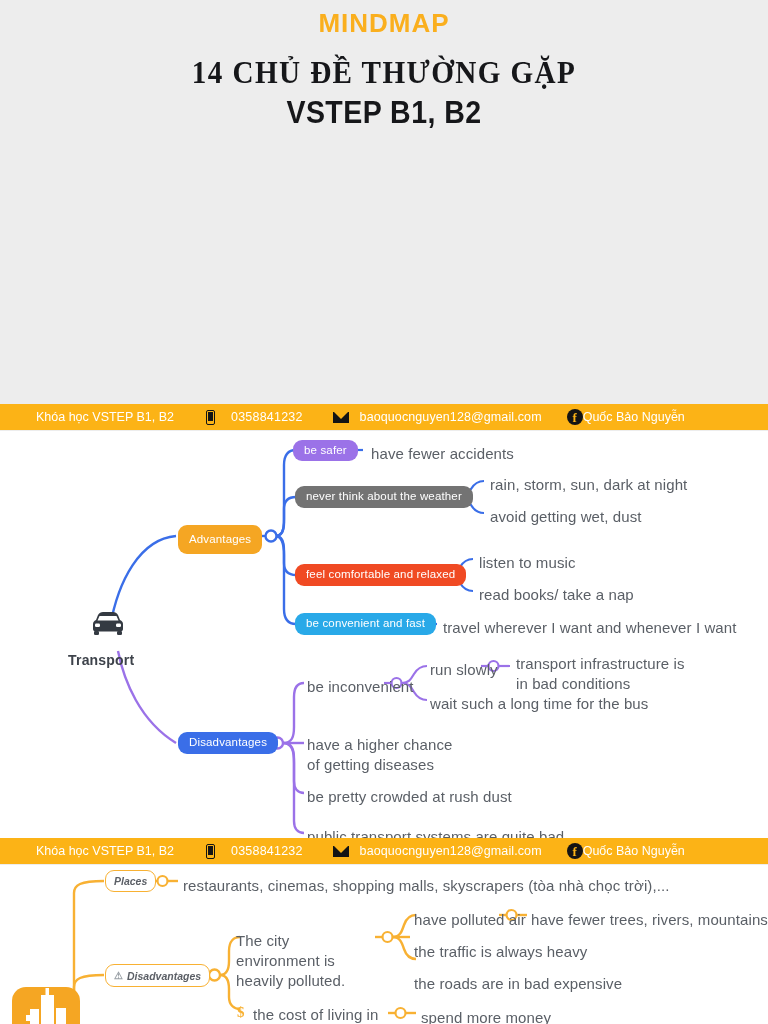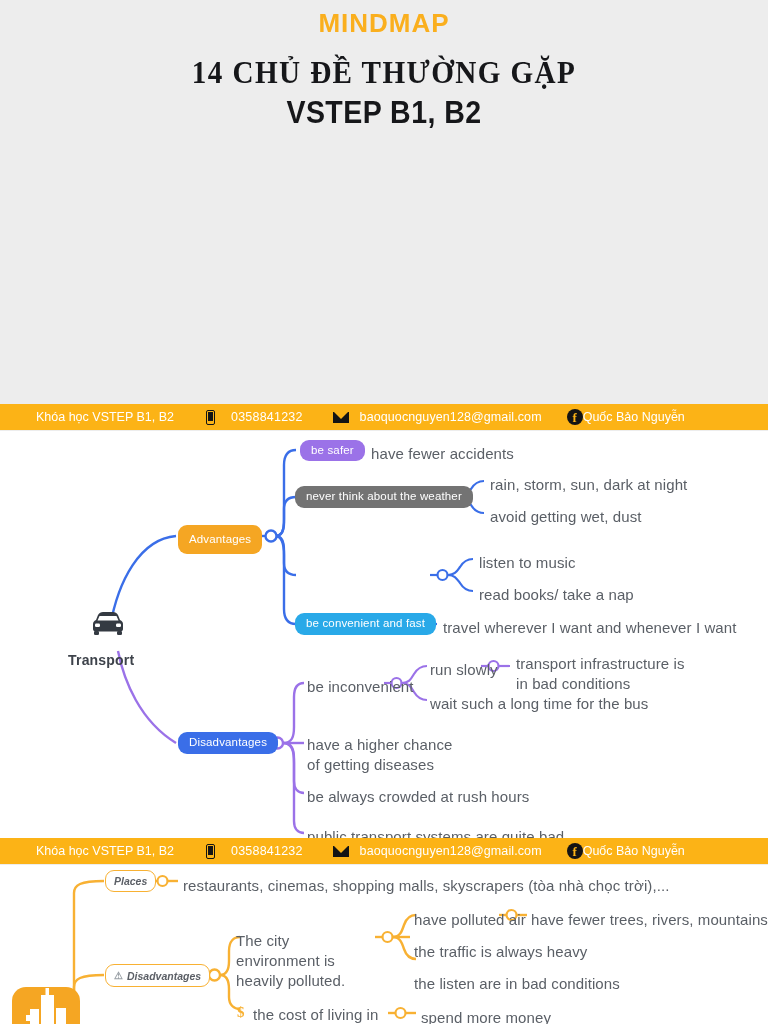--- a/index.html
+++ b/index.html
@@ -194,34 +194,35 @@
         <rect x="28" y="14.5" width="5" height="3.5" rx="1.2" fill="#ffffff"></rect>
         <rect x="6" y="22" width="5" height="4" rx="1.3" fill="#343a42"></rect>
         <rect x="29" y="22" width="5" height="4" rx="1.3" fill="#343a42"></rect>
       </svg>
     </div>
     <div class="root-label" style="left:68px; top:221px;">Transport</div>
 
     <div class="node" style="left:178px; top:94px; height:29px; background:#F5A623;">Advantages</div>
     <div class="node" style="left:178px; top:301px; height:22px; background:#3A6EE8;">Disadvantages</div>
 
-    <div class="node" style="left:300px; top:9px; height:21px; background:#9B72E8;">be safer</div>
+    <div class="node" style="left:293px; top:9px; height:21px; background:#9B72E8;">be safer</div>
     <div class="node" style="left:295px; top:55px; height:22px; background:#737373;">never think about the weather</div>
+    <div class="node" style="left:295px; top:133px; height:22px; background:#F04A23;">feel comfortable and relaxed</div>
     <div class="node" style="left:295px; top:182px; height:22px; background:#29A9E8;">be convenient and fast</div>
 
     <div class="leaf" style="left:371px; top:13px;">have fewer accidents</div>
     <div class="leaf" style="left:490px; top:44px;">rain, storm, sun, dark at night</div>
     <div class="leaf" style="left:490px; top:76px;">avoid getting wet, dust</div>
     <div class="leaf" style="left:479px; top:122px;">listen to music</div>
     <div class="leaf" style="left:479px; top:154px;">read books/ take a nap</div>
     <div class="leaf" style="left:443px; top:187px;">travel wherever I want and whenever I want</div>
 
     <div class="leaf" style="left:307px; top:246px;">be inconvenient</div>
     <div class="leaf" style="left:307px; top:304px; width:150px;">have a higher chance of getting diseases</div>
-    <div class="leaf" style="left:307px; top:356px;">be always crowded at rush hours</div>
+    <div class="leaf" style="left:307px; top:356px;">be pretty crowded at rush dust</div>
     <div class="leaf" style="left:307px; top:396px;">public transport systems are quite bad.</div>
 
     <div class="leaf" style="left:430px; top:229px;">run slowly</div>
     <div class="leaf" style="left:430px; top:263px;">wait such a long time for the bus</div>
     <div class="leaf" style="left:516px; top:223px; width:170px;">transport infrastructure is in bad conditions</div>
   </div>
 
   <div class="contact-bar" id="bar-mid">
     <span class="seg cb-course">Khóa học VSTEP B1, B2</span>
     <span class="icon-phone"></span>
@@ -281,21 +282,21 @@
     <div class="leaf" style="left:183px; top:11px;">restaurants, cinemas, shopping malls, skyscrapers (tòa nhà chọc trời),...</div>
 
     <div class="obox" style="left:105px; top:99px; height:23px;">
       <span class="warn-tri">⚠</span>
       <span>Disadvantages</span>
     </div>
 
     <div class="leaf" style="left:236px; top:66px; width:135px;">The city environment is heavily polluted.</div>
     <div class="leaf" style="left:414px; top:45px;">have polluted air</div>
     <div class="leaf" style="left:414px; top:77px;">the traffic is always heavy</div>
-    <div class="leaf" style="left:414px; top:109px;">the listen are in bad conditions</div>
+    <div class="leaf" style="left:414px; top:109px;">the roads are in bad expensive</div>
     <div class="leaf" style="left:531px; top:45px;">have fewer trees, rivers, mountains</div>
 
     <div class="dollar" style="left:237px; top:139px;">$</div>
     <div class="leaf" style="left:253px; top:140px; width:132px;">the cost of living in the city is expensive</div>
     <div class="leaf" style="left:421px; top:143px;">spend more money</div>
   </div>
 
 </div>
 
 </body></html>

